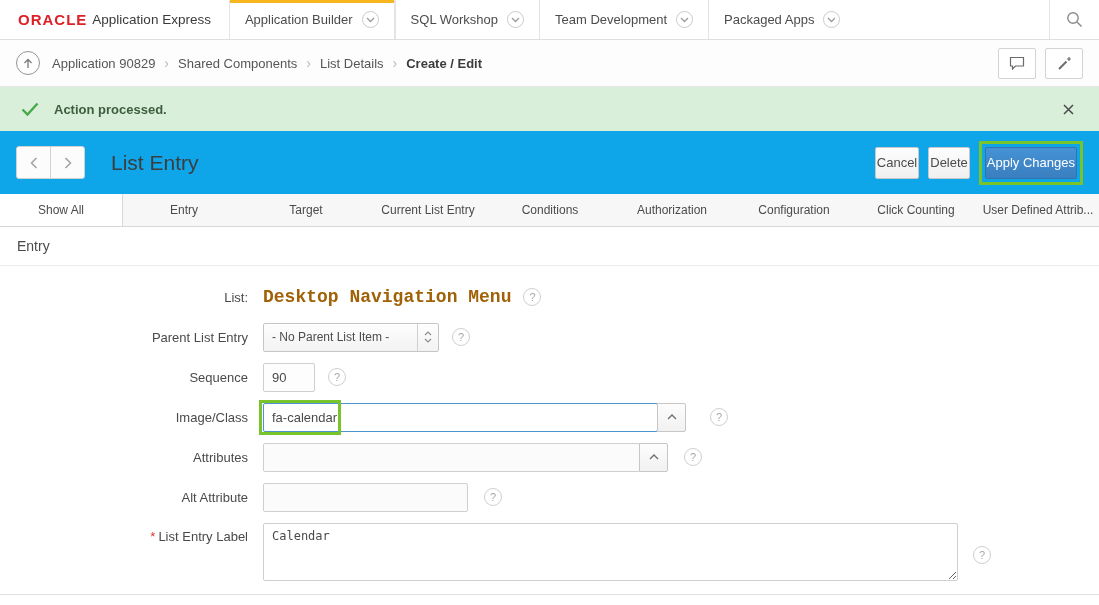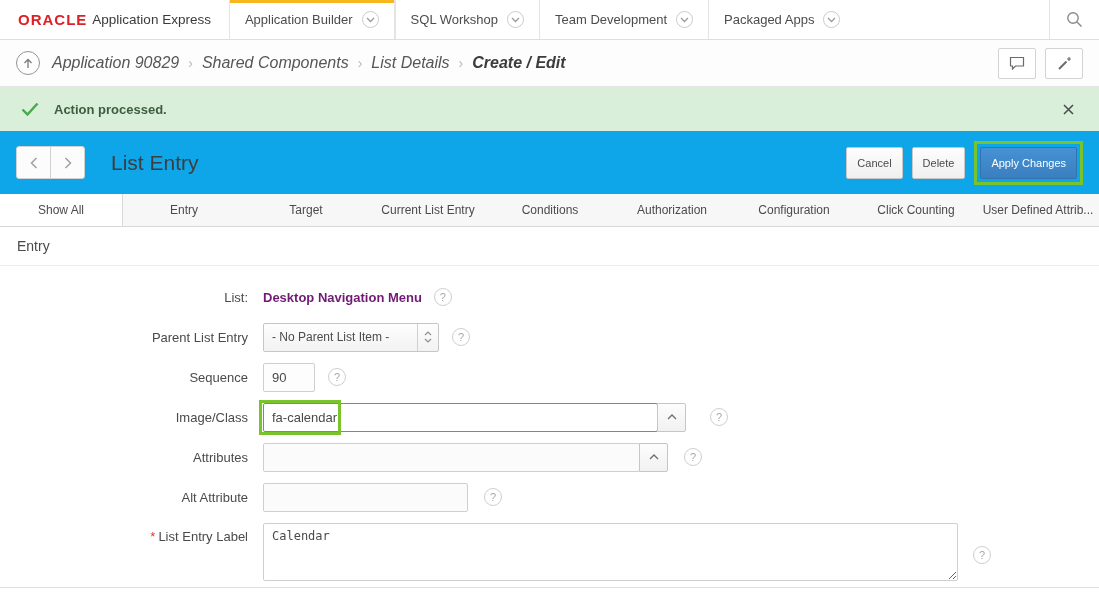--- a/index.html
+++ b/index.html
@@ -17,59 +17,59 @@
   .brand-suffix { font-size:13.5px; color:#3a3a3a; margin-left:5px; }
   .nav-tab { display:flex; align-items:center; gap:9px; padding:0 15px; border-left:1px solid #e4e4e4; font-size:13px; color:#4c4c4c; cursor:pointer; }
   .nav-tab.active { box-shadow: inset 0 3px 0 0 #f7b61d; border-right:1px solid #e4e4e4; background:#fff; }
   .chevron-badge { width:17px; height:17px; border-radius:50%; border:1px solid #cacaca; display:flex; align-items:center; justify-content:center; color:#9b9b9b; flex-shrink:0; }
   .topbar-spacer { flex:1; }
   .search-btn { width:50px; border-left:1px solid #e4e4e4; display:flex; align-items:center; justify-content:center; color:#8a8a8a; cursor:pointer; }
 
   
   .crumbbar { height:47px; display:flex; align-items:center; padding:0 16px; gap:9px; background:#fdfdfd; border-bottom:1px solid #e6e6e6; }
   .up-btn { width:24px; height:24px; border-radius:50%; border:1px solid #949494; color:#7a7a7a; display:flex; align-items:center; justify-content:center; margin-right:3px; cursor:pointer; }
-  .crumb { font-size:16px; color:#565656; cursor:pointer; white-space:nowrap;font-style:italic; }
+  .crumb { font-size:13px; color:#565656; cursor:pointer; white-space:nowrap; }
   .crumb.current { font-weight:bold; color:#3c3c3c; cursor:default; }
   .crumb-sep { color:#b9b9b9; font-size:14px; }
   .crumb-actions { margin-left:auto; display:flex; gap:9px; }
   .icon-btn { width:38px; height:31px; border:1px solid #d3d3d3; border-radius:2px; background:#fff; display:flex; align-items:center; justify-content:center; color:#6b6b6b; cursor:pointer; }
 
   
   .banner { height:44px; background:#d9efda; display:flex; align-items:center; padding:0 21px; gap:15px; }
   .check-icon { color:#49a84c; }
   .banner-text { font-size:13px; font-weight:bold; color:#3e5c3e; }
   .banner-close { margin-left:auto; color:#4a4a4a; cursor:pointer; padding:4px; }
 
   
   .pagehead { height:63px; background:#0ea5e9; display:flex; align-items:center; padding:0 16px; }
   .pager { display:flex; }
   .pager-btn { width:35px; height:33px; background:#fcfcfc; border:1px solid #d2d2d2; display:flex; align-items:center; justify-content:center; color:#a0a0a0; cursor:pointer; }
   .pager-btn.prev { border-radius:3px 0 0 3px; }
   .pager-btn.next { border-radius:0 3px 3px 0; margin-left:-1px; }
   .page-title { margin-left:26px; font-size:21px; color:#3d3d3d; }
   .head-actions { margin-left:auto; display:flex; align-items:center; gap:9px; }
-  .btn { height:32px; padding:0 10px; font-size:11px; color:#4b4b4b; background:linear-gradient(#fdfdfd,#f0f0f0); border:1px solid #c8c8c8; border-radius:2px; cursor:pointer; font-family:inherit; }
+  .btn { height:32px; padding:0 1px; font-size:13px; color:#4b4b4b; background:linear-gradient(#fdfdfd,#f0f0f0); border:1px solid #c8c8c8; border-radius:2px; cursor:pointer; font-family:inherit; }
   .btn-hot { background:linear-gradient(#4592d4,#3a7fc0); border-color:#3272ad; color:#fff; }
   .annotate { border:3px solid #78c42a; padding:3px; display:inline-flex; }
 
   
   .tabbar { display:flex; height:33px; background:#f7f7f7; border-bottom:1px solid #d8d8d8; }
   .tab { flex:1; display:flex; align-items:center; justify-content:center; font-size:12px; color:#4b4b4b; cursor:pointer; white-space:nowrap; overflow:hidden; }
   .tab.active { position:relative; background:#fff; border-right:1px solid #d8d8d8; }
   .tab.active::after { content:""; position:absolute; left:0; right:0; bottom:-1px; height:1px; background:#fff; }
 
   
   .section-title { height:39px; line-height:39px; padding:0 17px; font-size:14px; color:#4a4a4a; border-bottom:1px solid #ededed; background:#fff; }
-  .form { padding-top:11px; background:#fff; border-bottom:1px solid #e0e0e0; padding-bottom:6px; }
+  .form { padding-top:11px; background:#fff; border-bottom:1px solid #e0e0e0; padding-bottom:13px; }
   .row { display:flex; align-items:center; min-height:40px; }
   .row.align-top { align-items:flex-start; padding-top:6px; }
   .row-label { width:248px; text-align:right; font-size:13px; color:#4a4a4a; flex-shrink:0; }
   .row.align-top .row-label { margin-top:6px; }
   .row-field { margin-left:15px; display:flex; align-items:center; position:relative; }
-  .static-value { font-size:13px; font-weight:bold; color:#701a75; }
+  .static-value { font-size:18px; font-weight:bold; color:#a16207;font-family:Liberation Mono, monospace; }
   .help { width:18px; height:18px; border:1px solid #cfcfcf; border-radius:50%; display:inline-flex; align-items:center; justify-content:center; font-size:11px; color:#a8a8a8; flex-shrink:0; cursor:pointer; }
   .req { color:#d93a2f; margin-right:3px; font-size:13px; }
 
   .select { width:176px; height:29px; border:1px solid #c6c6c6; border-radius:2px; background:linear-gradient(#fefefe,#f2f2f2); display:flex; align-items:center; font-size:12px; color:#4c4c4c; cursor:pointer; }
   .select-text { padding:0 8px; flex:1; white-space:nowrap; overflow:hidden; }
   .select-arrows { width:21px; align-self:stretch; border-left:1px solid #cfcfcf; display:flex; flex-direction:column; align-items:center; justify-content:center; gap:2px; color:#8d8d8d; }
 
   .input { height:29px; border:1px solid #cfcfcf; border-radius:2px; background:#fdfdfd; padding:0 8px; font-size:13px; color:#4a4a4a; font-family:inherit; outline:none; }
   .input-seq { width:52px; }
   .input-image { width:395px; border-color:#4b94d0; background:#fff; }

